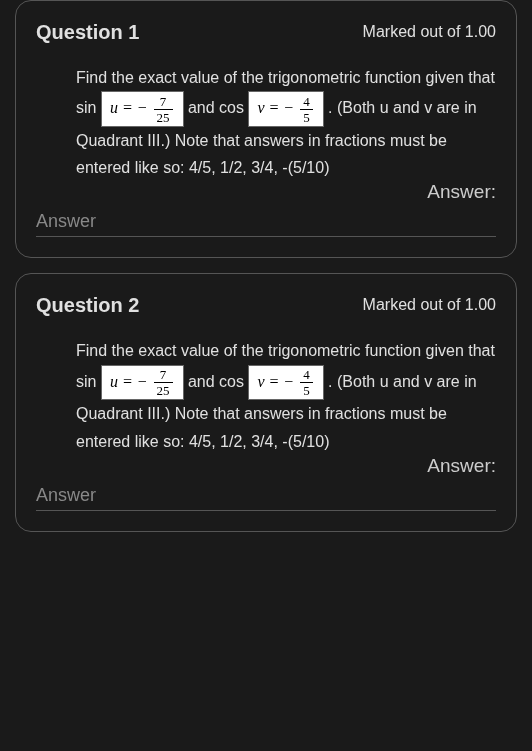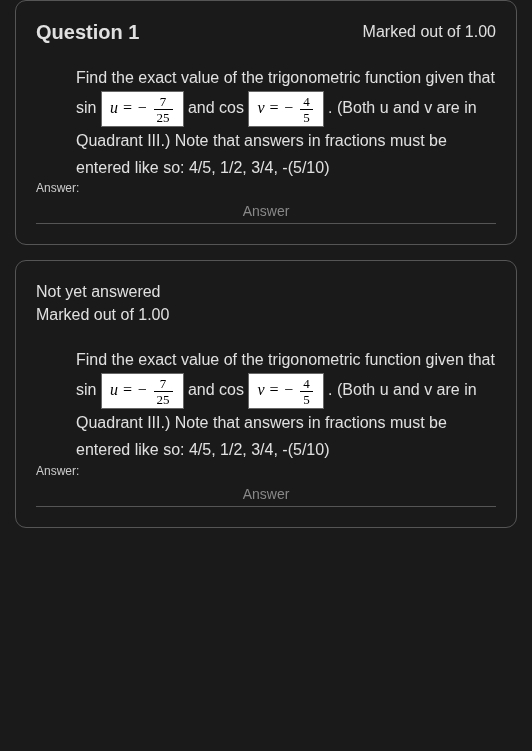--- a/index.html
+++ b/index.html
@@ -5,38 +5,38 @@
   * { box-sizing: border-box; margin: 0; padding: 0; }
   body {
     background: #1a1a1a;
     font-family: Arial, sans-serif;
     color: #e0e0e0;
     width: 532px;
     padding: 0 15px;
   }
   .question-card {
     border: 1px solid #555;
-    border-radius: 11px;
+    border-radius: 16px;
     padding: 20px;
     margin-bottom: 15px;
     background: #1a1a1a;
   }
   .q-header {
     display: flex;
     justify-content: space-between;
     align-items: flex-start;
     margin-bottom: 20px;
   }
   .q-title {
     font-size: 20px;
     font-weight: bold;
     color: #e0e0e0;
   }
   .q-status {
-    text-align: left;
+    text-align: center;
     font-size: 16px;
     line-height: 1.4;
   }
   .q-body {
     font-size: 16px;
     line-height: 1.7;
     color: #e0e0e0;
     margin-left: 40px;
   }
   .formula {
@@ -70,34 +70,34 @@
   }
   .func-line {
     margin-top: 28px;
     margin-bottom: 20px;
     font-size: 16px;
   }
   .func-line .var {
     font-style: italic;
   }
   .answer-label {
-    font-size: 12px;
+    font-size: 19px;
     color: #ccc;
     margin-bottom: 4px;
+    text-align: right;
   }
   .answer-input {
     width: 100%;
     background: transparent;
     border: none;
     border-bottom: 1px solid #555;
     color: #888;
-    font-size: 14px;
+    font-size: 18px;
     padding: 4px 0;
     outline: none;
-    text-align: center;
   }
   .answer-input::placeholder {
     color: #888;
   }
 </style>
 </head>
 <body>
 
 <div class="question-card">
   <div class="q-header">
@@ -116,22 +116,22 @@
       <span>v</span><span> = − </span><span class="frac"><span class="num">4</span><span class="den">5</span></span>
     </span>
     <span>. (Both u and v are in Quadrant III.) Note that answers in fractions must be entered like so: 4/5, 1/2, 3/4, -(5/10)</span>
   </div>
   <div class="answer-label">Answer:</div>
   <input type="text" class="answer-input" placeholder="Answer" style="">
 </div>
 
 <div class="question-card">
   <div class="q-header">
+    <div class="q-title">Question 2</div>
     <div class="q-status">
-      <div>Not yet answered</div>
       <div>Marked out of 1.00</div>
     </div>
   </div>
   <div class="q-body">
     <span>Find the exact value of the trigonometric function given that sin </span>
     <span class="formula">
       <span>u</span><span> = − </span><span class="frac"><span class="num">7</span><span class="den">25</span></span>
     </span>
     <span> and cos </span>
     <span class="formula">

